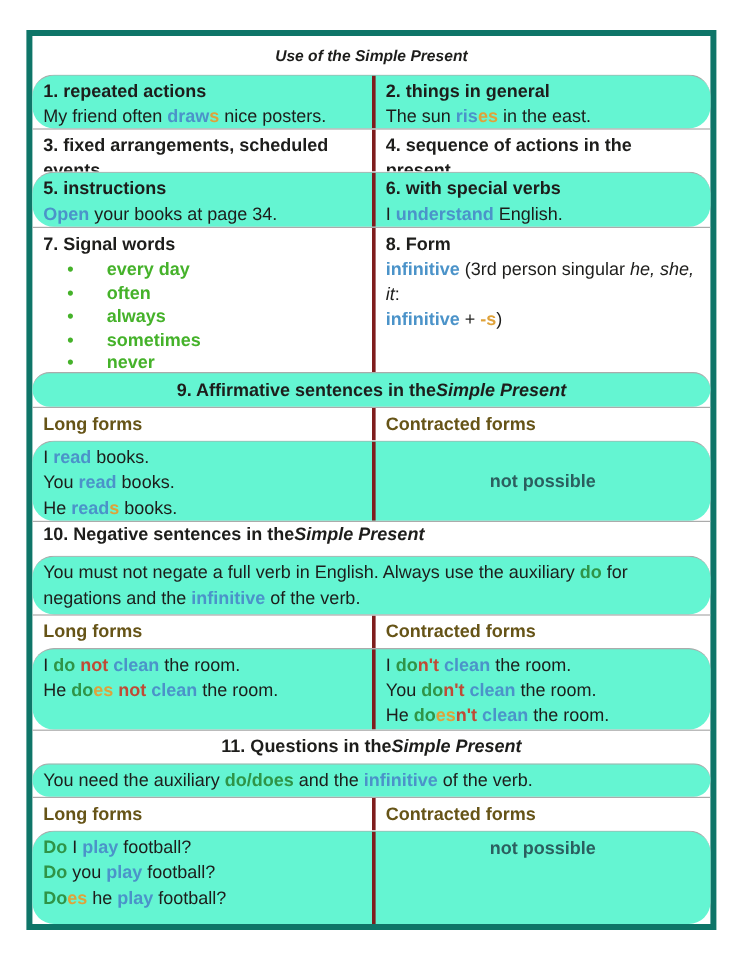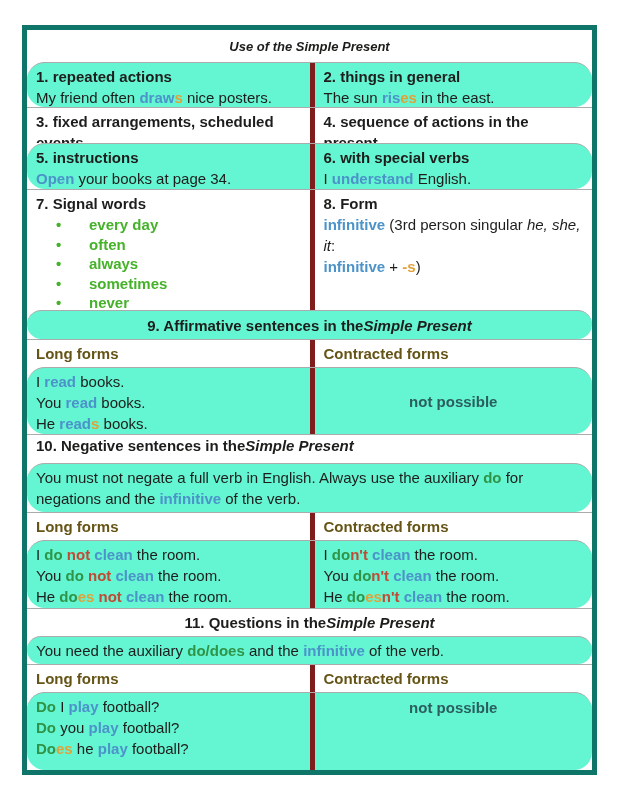--- a/index.html
+++ b/index.html
@@ -5,21 +5,21 @@
   html,body{margin:0;padding:0;background:#ffffff;}
   .page{position:relative;width:619px;height:800px;background:#ffffff;
         font-family:"Liberation Sans","DejaVu Sans",sans-serif;color:#1d1d1b;}
   .sheet{position:absolute;left:22px;top:25px;width:575px;height:750px;
          box-sizing:border-box;border:5px solid #0e7568;background:#ffffff;
          display:flex;flex-direction:column;font-size:15px;line-height:21px;}
   .row{display:flex;box-sizing:border-box;border-top:1px solid #ababab;flex:0 0 auto;overflow:hidden;}
   .row.first{border-top:none;}
   .turq{background:#64f5d2;border-radius:18px;}
   .cell{flex:1 1 50%;box-sizing:border-box;padding:3px 9px;overflow:hidden;}
-  .cell.rt{border-left:5px solid #7f1d1d;}
+  .cell.rt{border-left:3px solid #7f1d1d;}
   .h{font-weight:700;}
   .titlerow{height:32px;align-items:center;justify-content:center;
             font-size:13px;font-weight:700;font-style:italic;}
   .rA{height:45px;} .rB{height:36px;} .rC{height:46px;} .rD{height:121px;}
   .rE{height:29px;} .rF{height:28px;} .rG{height:67px;} .rH{height:29px;}
   .rI{height:49px;} .rJ{height:28px;} .rK{height:68px;} .rL{height:28px;}
   .rM{height:28px;} .rN{height:28px;} .rO{flex:1 1 auto;}
   .bandC{align-items:center;justify-content:center;font-weight:700;}
   .bandL{align-items:flex-start;font-weight:700;padding:0 9px;}
   .formhead{color:#665417;font-weight:700;padding-top:3px;}
@@ -124,21 +124,20 @@
     </div>
 
     <div class="row rJ">
       <div class="cell formhead">Long forms</div>
       <div class="cell rt formhead">Contracted forms</div>
     </div>
 
     <div class="row rK turq">
       <div class="cell">
         <div><span>I </span><span class="s-green">do</span><span> </span><span class="s-red">not</span><span> </span><span class="s-blue">clean</span><span> the room.</span></div>
-        <div><span>You </span><span class="s-green">do</span><span> </span><span class="s-red">not</span><span> </span><span class="s-blue">clean</span><span> the room.</span></div>
         <div><span>He </span><span class="s-green">do</span><span class="s-orange">es</span><span> </span><span class="s-red">not</span><span> </span><span class="s-blue">clean</span><span> the room.</span></div>
       </div>
       <div class="cell rt">
         <div><span>I </span><span class="s-green">do</span><span class="s-red">n't</span><span> </span><span class="s-blue">clean</span><span> the room.</span></div>
         <div><span>You </span><span class="s-green">do</span><span class="s-red">n't</span><span> </span><span class="s-blue">clean</span><span> the room.</span></div>
         <div><span>He </span><span class="s-green">do</span><span class="s-orange">es</span><span class="s-red">n't</span><span> </span><span class="s-blue">clean</span><span> the room.</span></div>
       </div>
     </div>
 
     <div class="row rL bandC">

